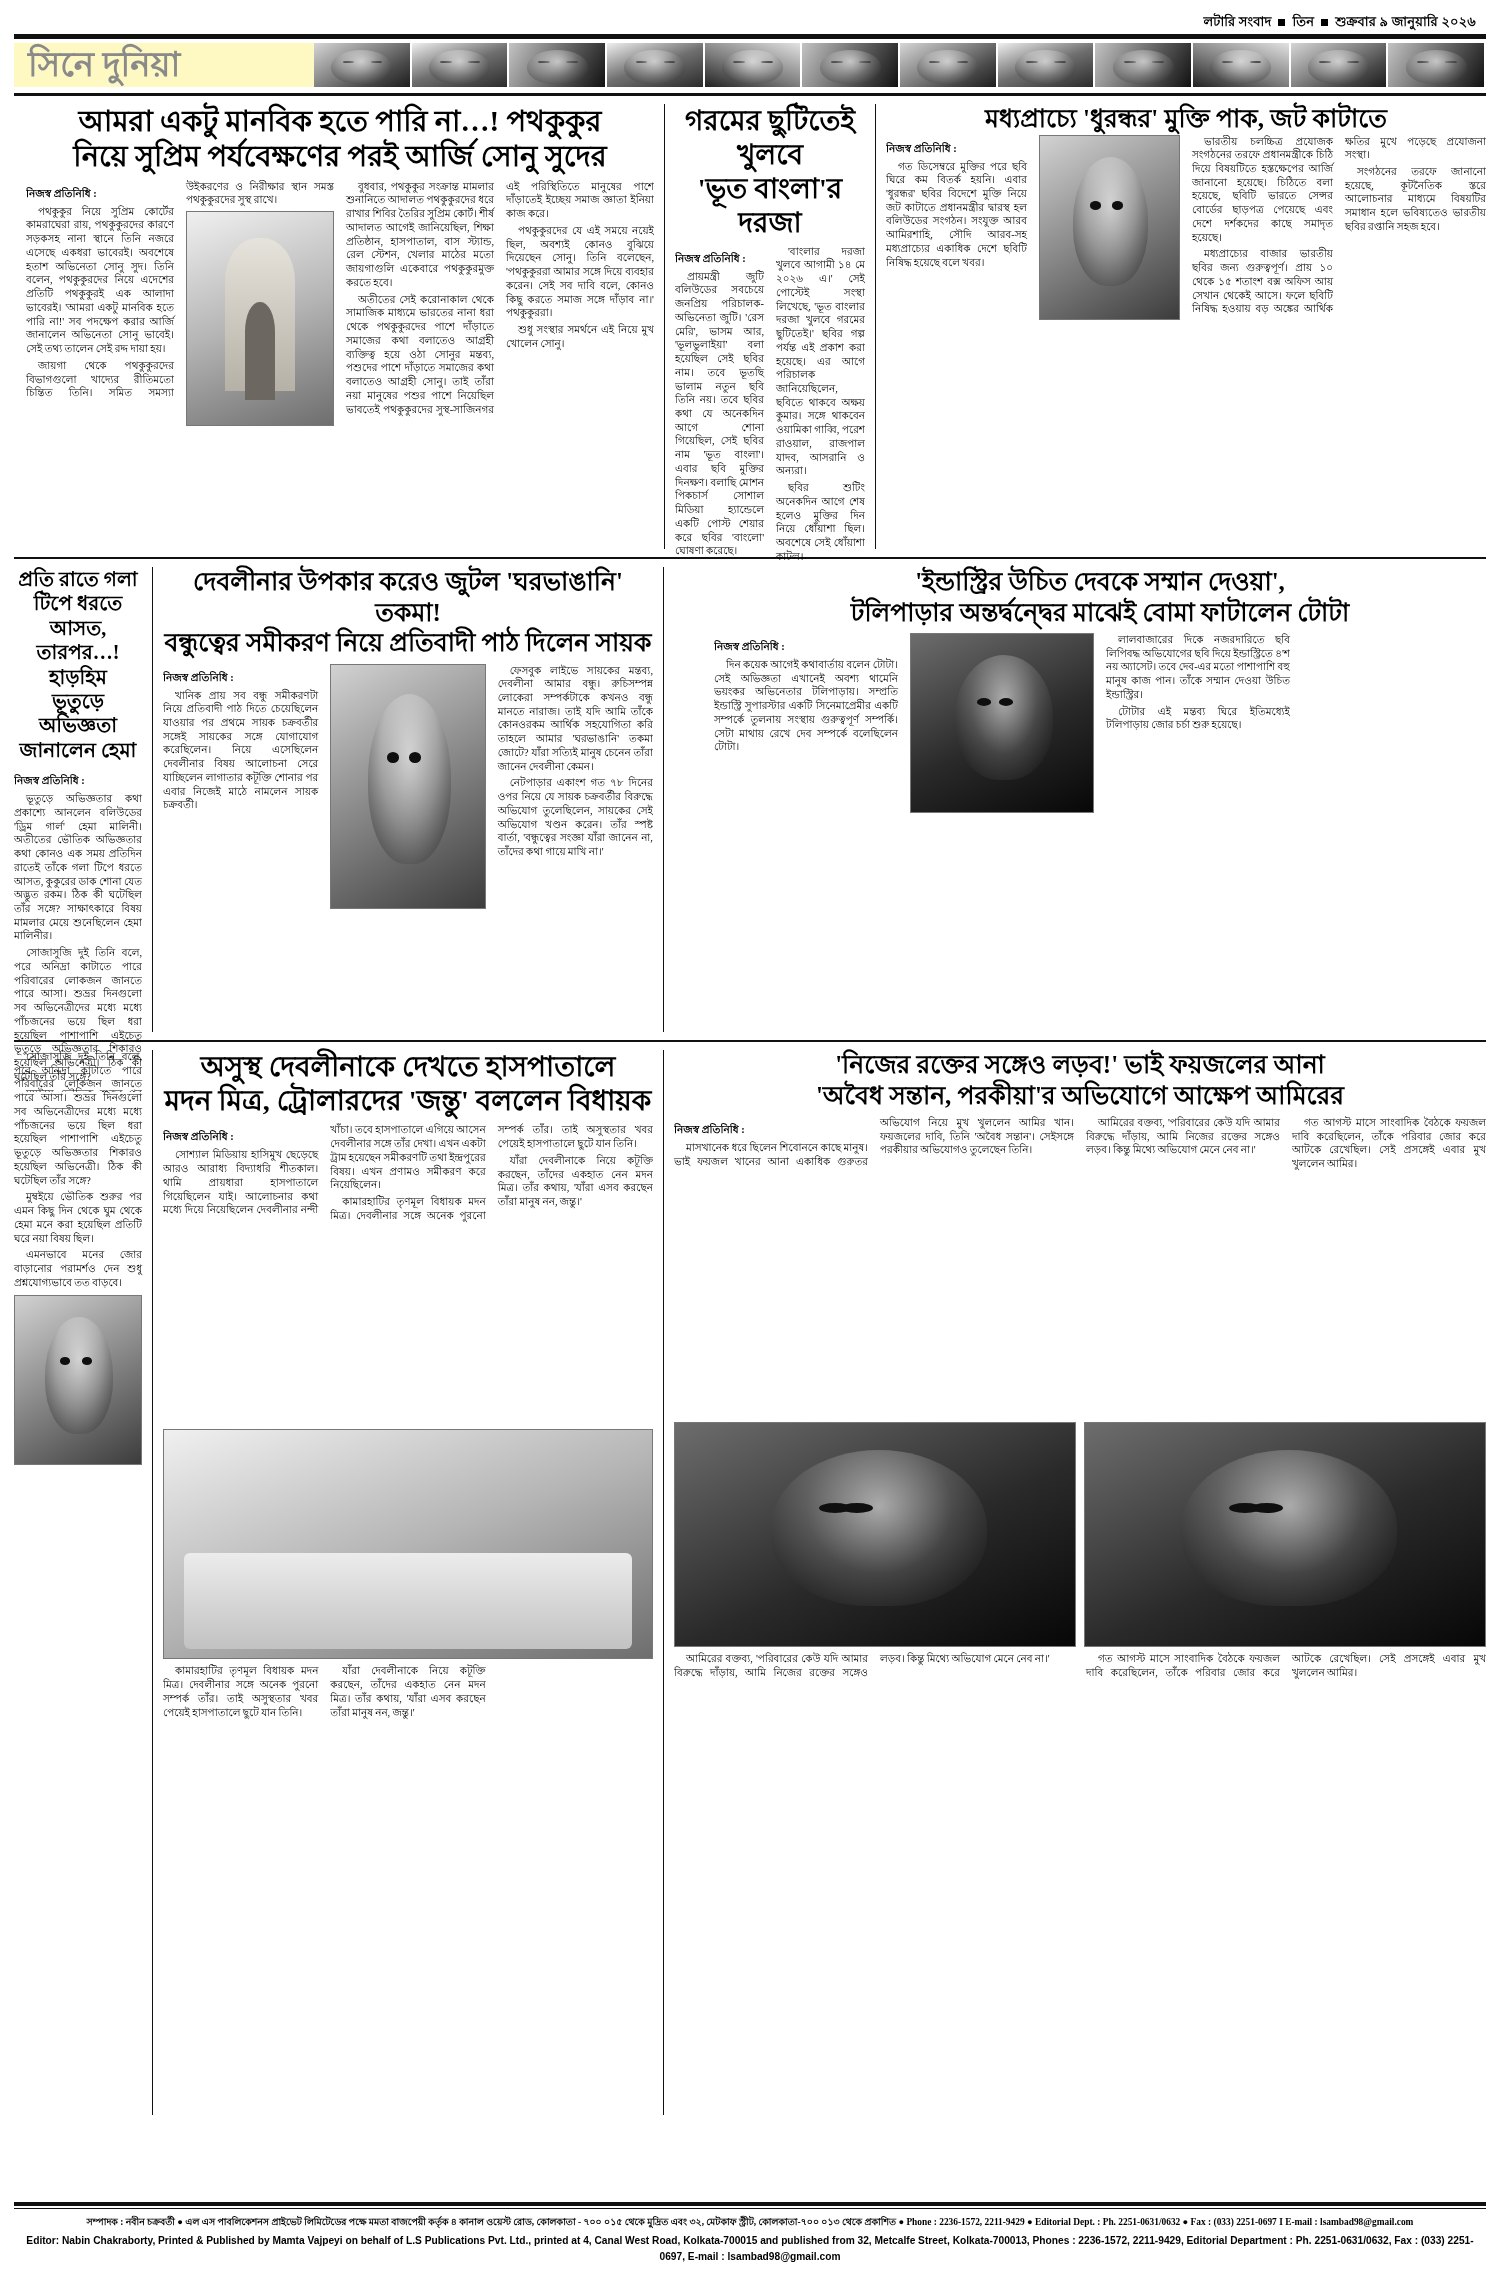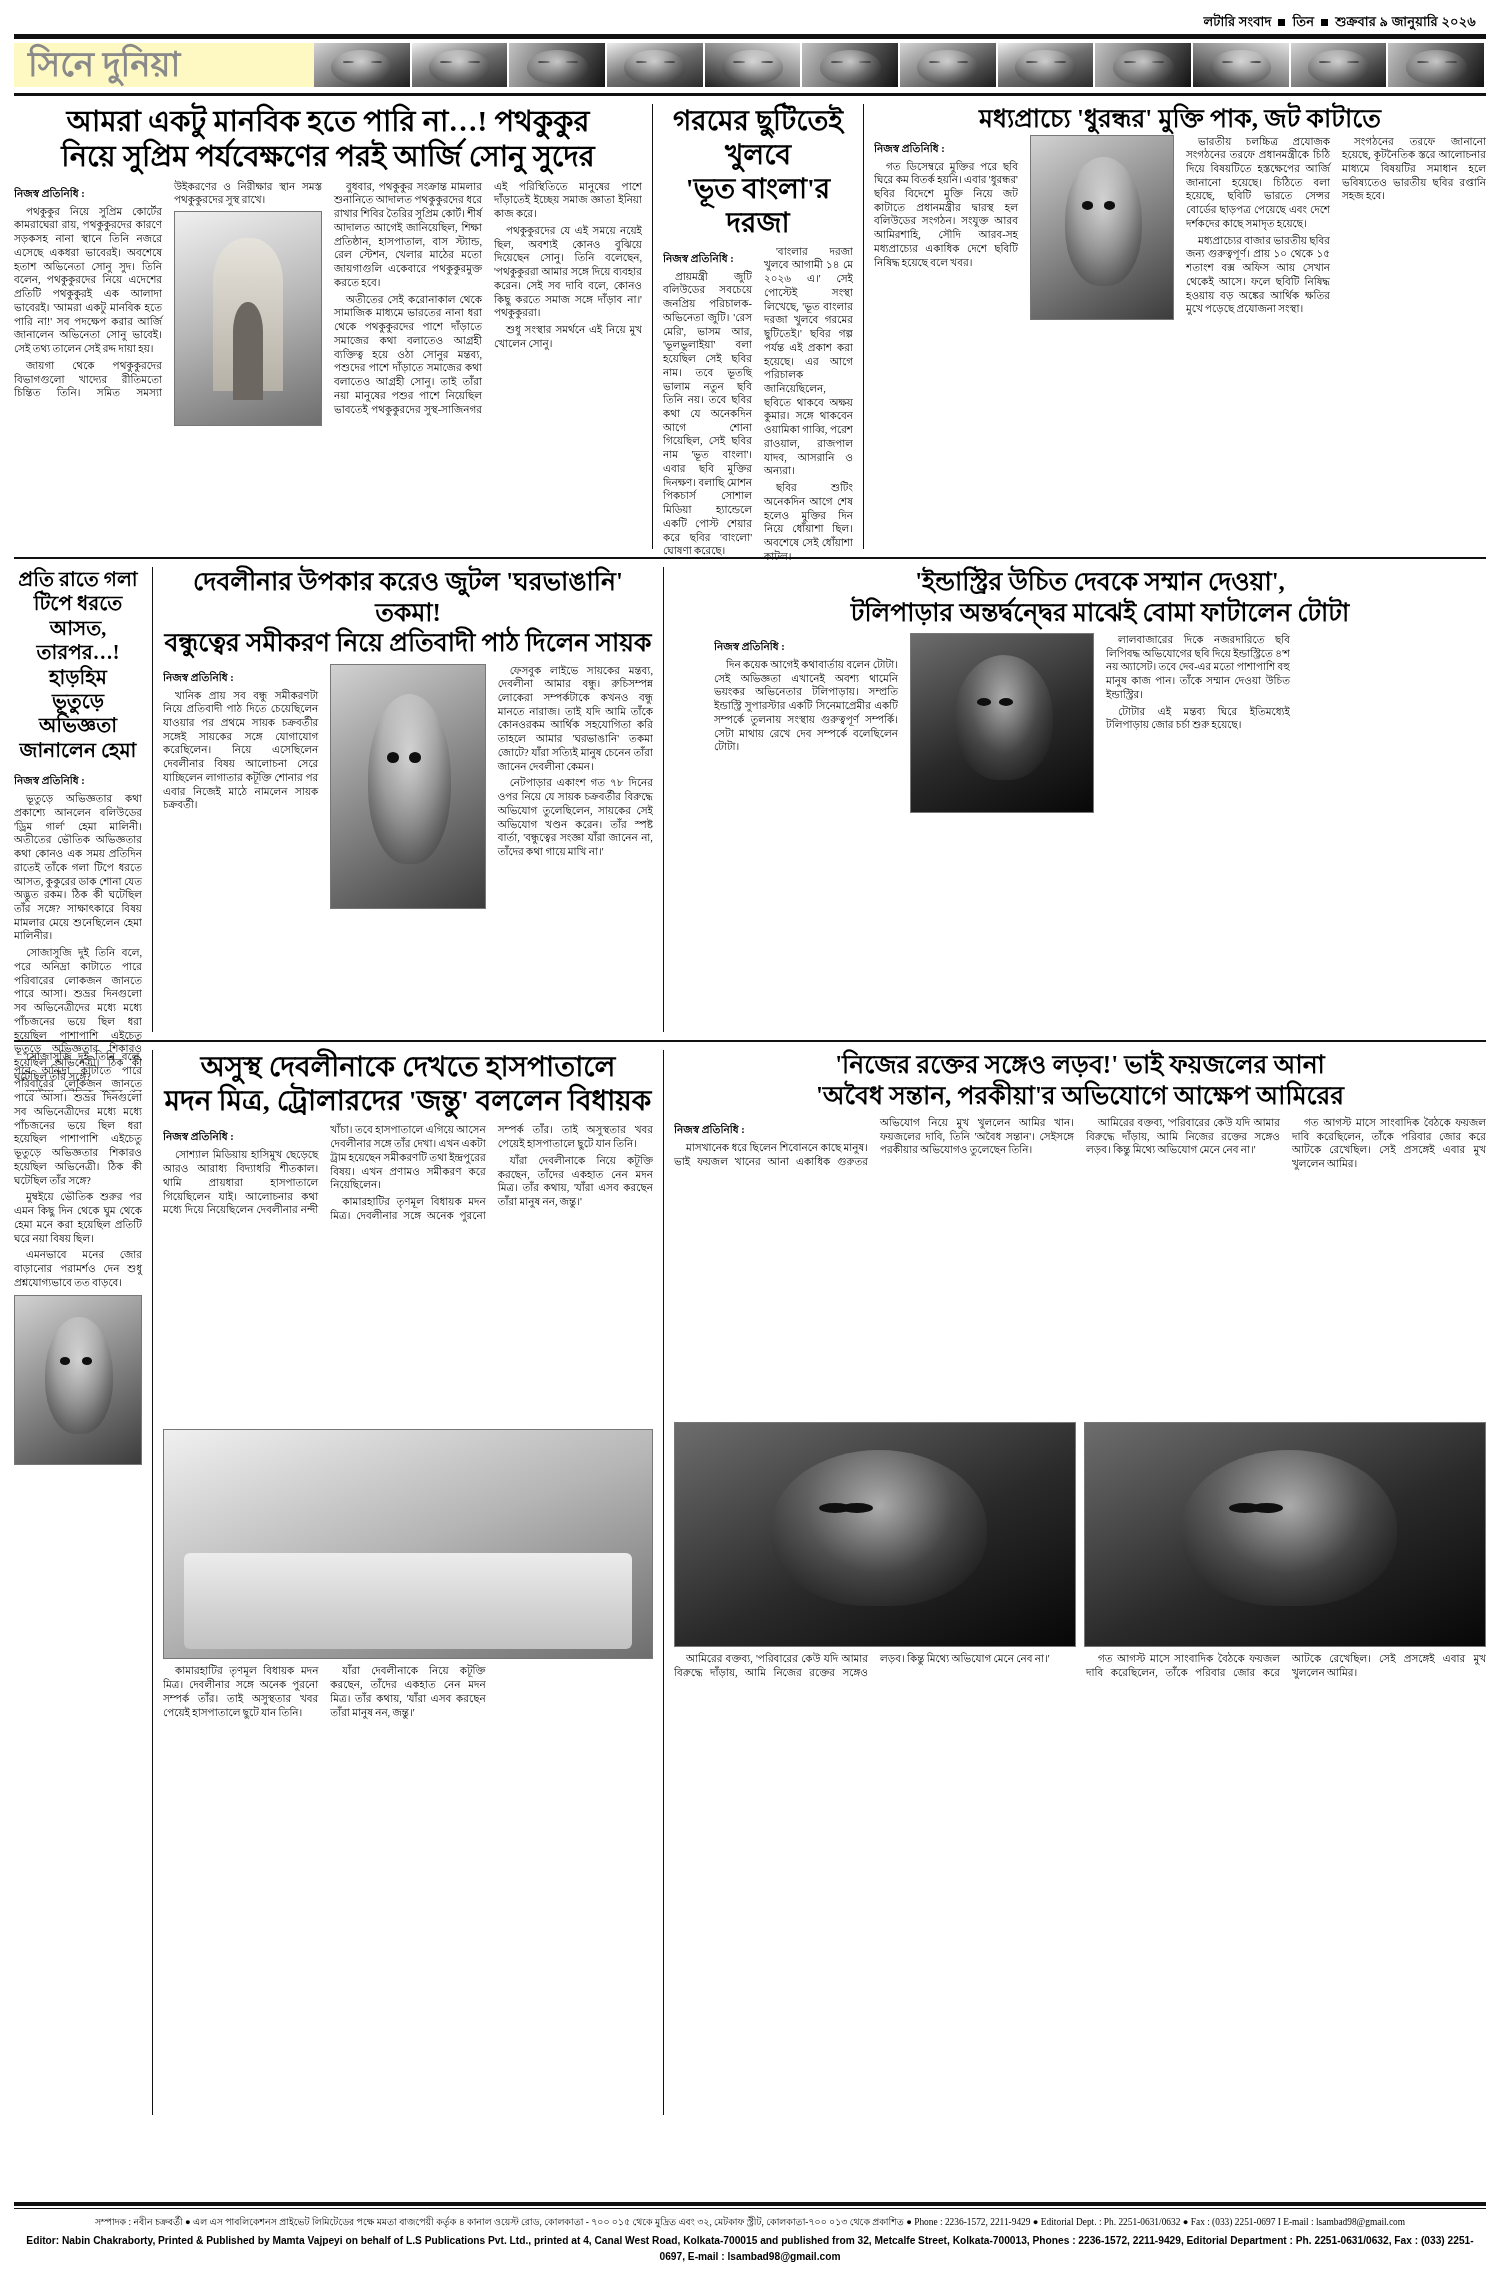--- a/index.html
+++ b/index.html
@@ -109,21 +109,21 @@
     content:""; position:absolute; left:4%; bottom:4%; width:92%; height:42%;
     background:linear-gradient(#ececec,#c2c2c2);
     border-radius:6px;
   }
 
   
   .footer-wrap { position:absolute; left:14px; right:14px; bottom:6px; }
   .foot-rule-thick { height:4px; background:#111; }
   .foot-rule-thin  { height:1px; background:#111; margin-top:2px; }
   .foot-ln { text-align:center; line-height:1.5; }
-  .foot-bn { font-size:9.4px; font-weight:normal; }
+  .foot-bn { font-size:9.4px; font-weight:bold; }
   .foot-en { font-size:10.2px; font-weight:bold; font-family:"Liberation Sans", sans-serif; }
 
   .flowbox { overflow:hidden; }
 </style>
 </head>
 <body>
 
 <div class="page">
 
   <div class="topline">
@@ -149,21 +149,21 @@
       <div class="face"></div>
       <div class="face"></div>
       <div class="face"></div>
       <div class="face"></div>
       <div class="face"></div>
       <div class="face"></div>
     </div>
   </div>
   <div class="rule-under-mast"></div>
 
-  <div class="band" style="height:445px;">
+  <div class="band" style="height:445px;margin-left:12px;">
 
     <div style="width:628px;">
       <div class="hl hl-xl">আমরা একটু মানবিক হতে পারি না…! পথকুকুর</div>
       <div class="hl hl-xl" style="margin-bottom:5px;">নিয়ে সুপ্রিম পর্যবেক্ষণের পরই আর্জি সোনু সুদের</div>
 
       <div class="cols c4 flowbox" style="height:378px;">
         <div class="byline">
           <span>নিজস্ব প্রতিনিধি :</span>
         </div>
         <div class="body-txt">

